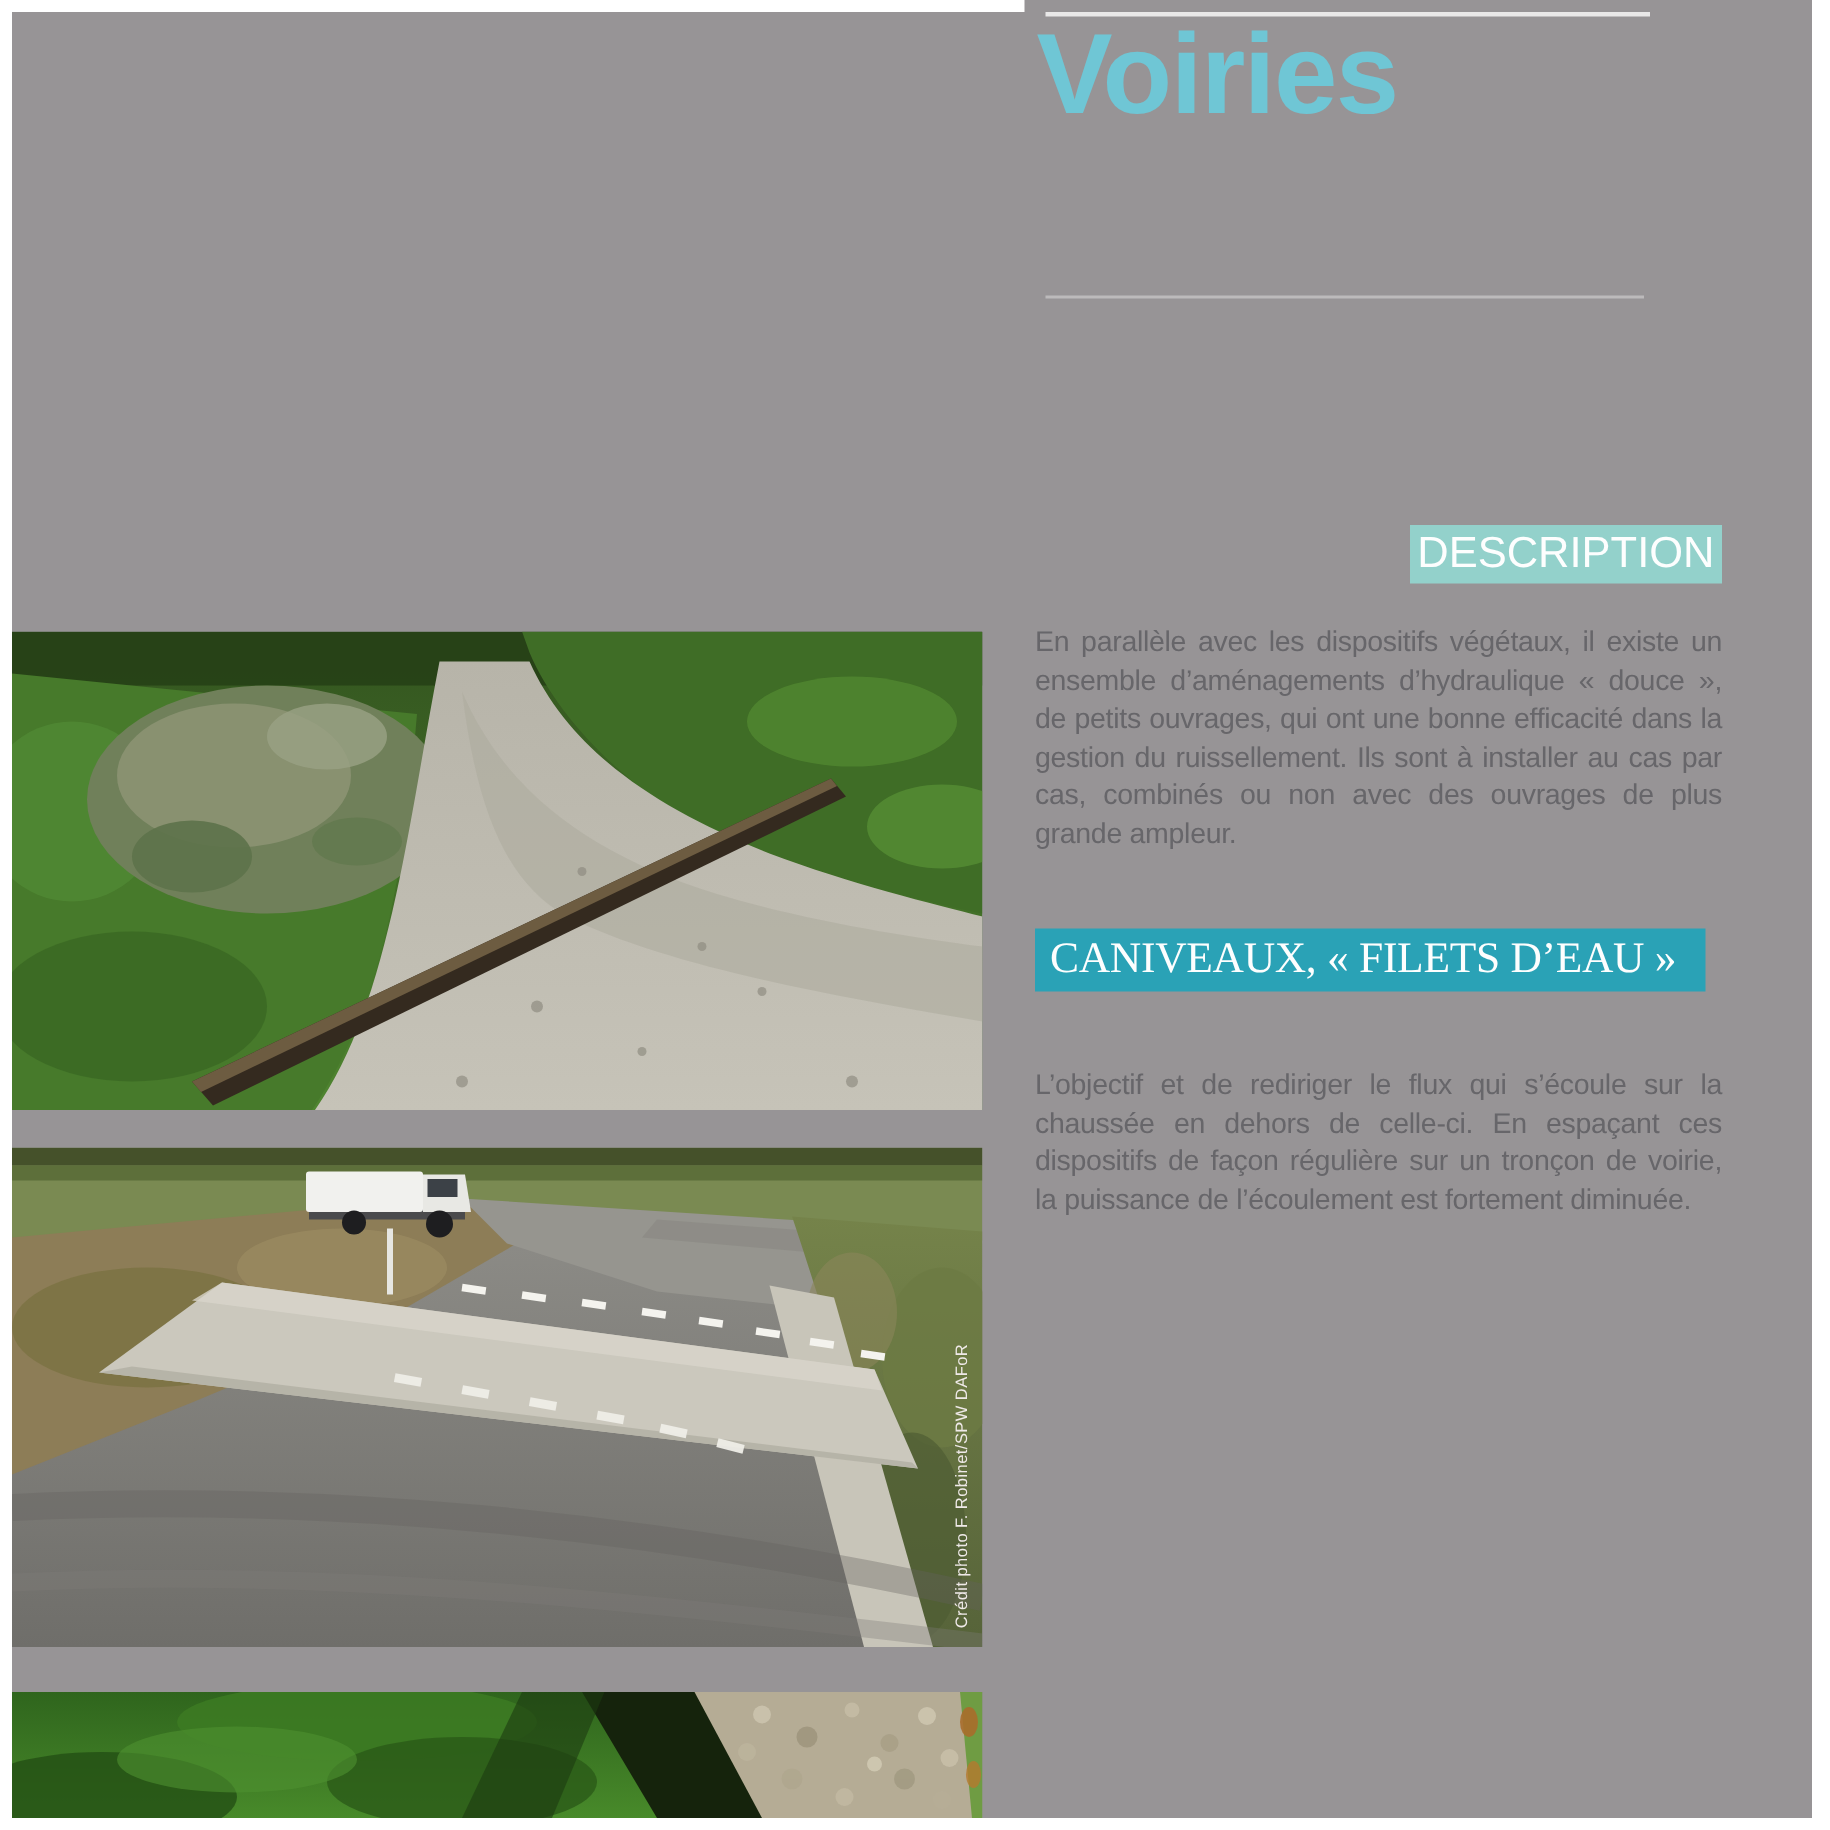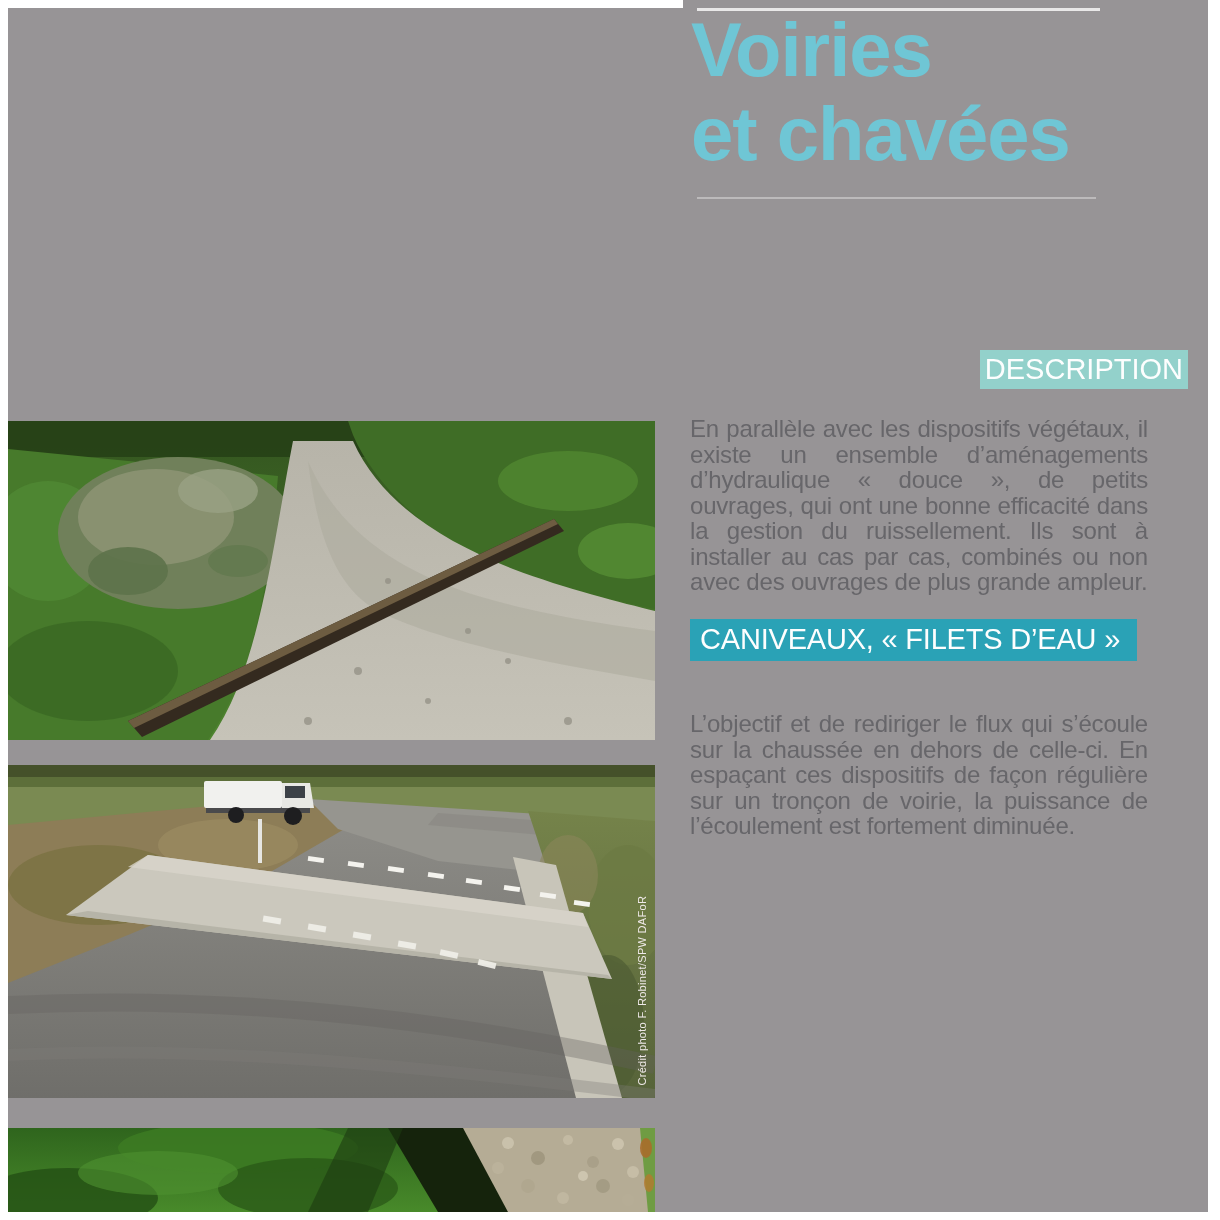--- a/index.html
+++ b/index.html
@@ -16,30 +16,30 @@
   .rule-top{left:697px;top:8px;width:403px;height:3px;background:var(--rule_light,#e9e8e8);}
   .rule-bottom{left:697px;top:197px;width:399px;height:2px;background:var(--rule_mid,#bcbabb);}
   
   .page-title{
     left:691px;top:8px;width:520px;
     font-size:76px;line-height:84px;font-weight:bold;letter-spacing:-1px;
     color:var(--accent_teal,#6fc6d5);
   }
   .page-title span{display:block;}
   
-  .desc-label-row{left:730px;top:350px;width:458px;text-align:right;}
+  .desc-label-row{left:690px;top:350px;width:458px;text-align:right;}
   .desc-label{
     display:inline-block;background:var(--description_bg,#93d1cb);
     color:var(--heading_text,#fdfefe);
     font-size:29px;line-height:37px;padding:1px 5px;font-weight:400;
   }
   
   .para{
     width:458px;color:var(--body_text,#67666a);
-    font-size:24px;line-height:25.5px;letter-spacing:-0.2px;
+    font-size:19px;line-height:25.5px;letter-spacing:-0.2px;
     text-align:justify;
   }
   .para-1{left:690px;top:416px;}
   .para-2{left:690px;top:711px;}
   
   .section-heading{
     left:690px;top:619px;width:447px;box-sizing:border-box;
     background:var(--heading_bg,#2aa2b6);color:var(--heading_text,#fdfefe);
     font-size:29px;line-height:36px;font-weight:400;letter-spacing:-0.2px;
     padding:2px 0 4px 10px;
@@ -63,30 +63,29 @@
 <body>
 
 <div class="abs gray-canvas"></div>
 <div class="abs top-bleed"></div>
 
 <div class="abs rule-top"></div>
 <div class="abs rule-bottom"></div>
 
 <h1 class="abs page-title" style="margin:0;">
   <span>Voiries</span>
-  <span>et chavées</span>
 </h1>
 
 <div class="abs desc-label-row">
   <span class="desc-label">DESCRIPTION</span>
 </div>
 
 <p class="abs para para-1" style="margin:0;">En parallèle avec les dispositifs végétaux, il existe un ensemble d’aménagements d’hydraulique « douce », de petits ouvrages, qui ont une bonne efficacité dans la gestion du ruissellement. Ils sont à installer au cas par cas, combinés ou non avec des ouvrages de plus grande ampleur.</p>
 
-<h2 class="abs section-heading" style="margin:0;">
+<h2 class="abs section-heading" style="margin:0;font-family:Liberation Serif, serif;">
   <span>CANIVEAUX, « FILETS D’EAU »</span>
 </h2>
 
 <p class="abs para para-2" style="margin:0;">L’objectif et de rediriger le flux qui s’écoule sur la chaussée en dehors de celle-ci. En espaçant ces dispositifs de façon régulière sur un tronçon de voirie, la puissance de l’écoulement est fortement diminuée.</p>
 
 <div class="abs photo photo-1">
   <svg viewBox="0 0 647 319" preserveAspectRatio="none">
     <defs>
       <linearGradient id="p1g" x1="0" y1="0" x2="0" y2="1">
         <stop offset="0" stop-color="#33541f"></stop>

